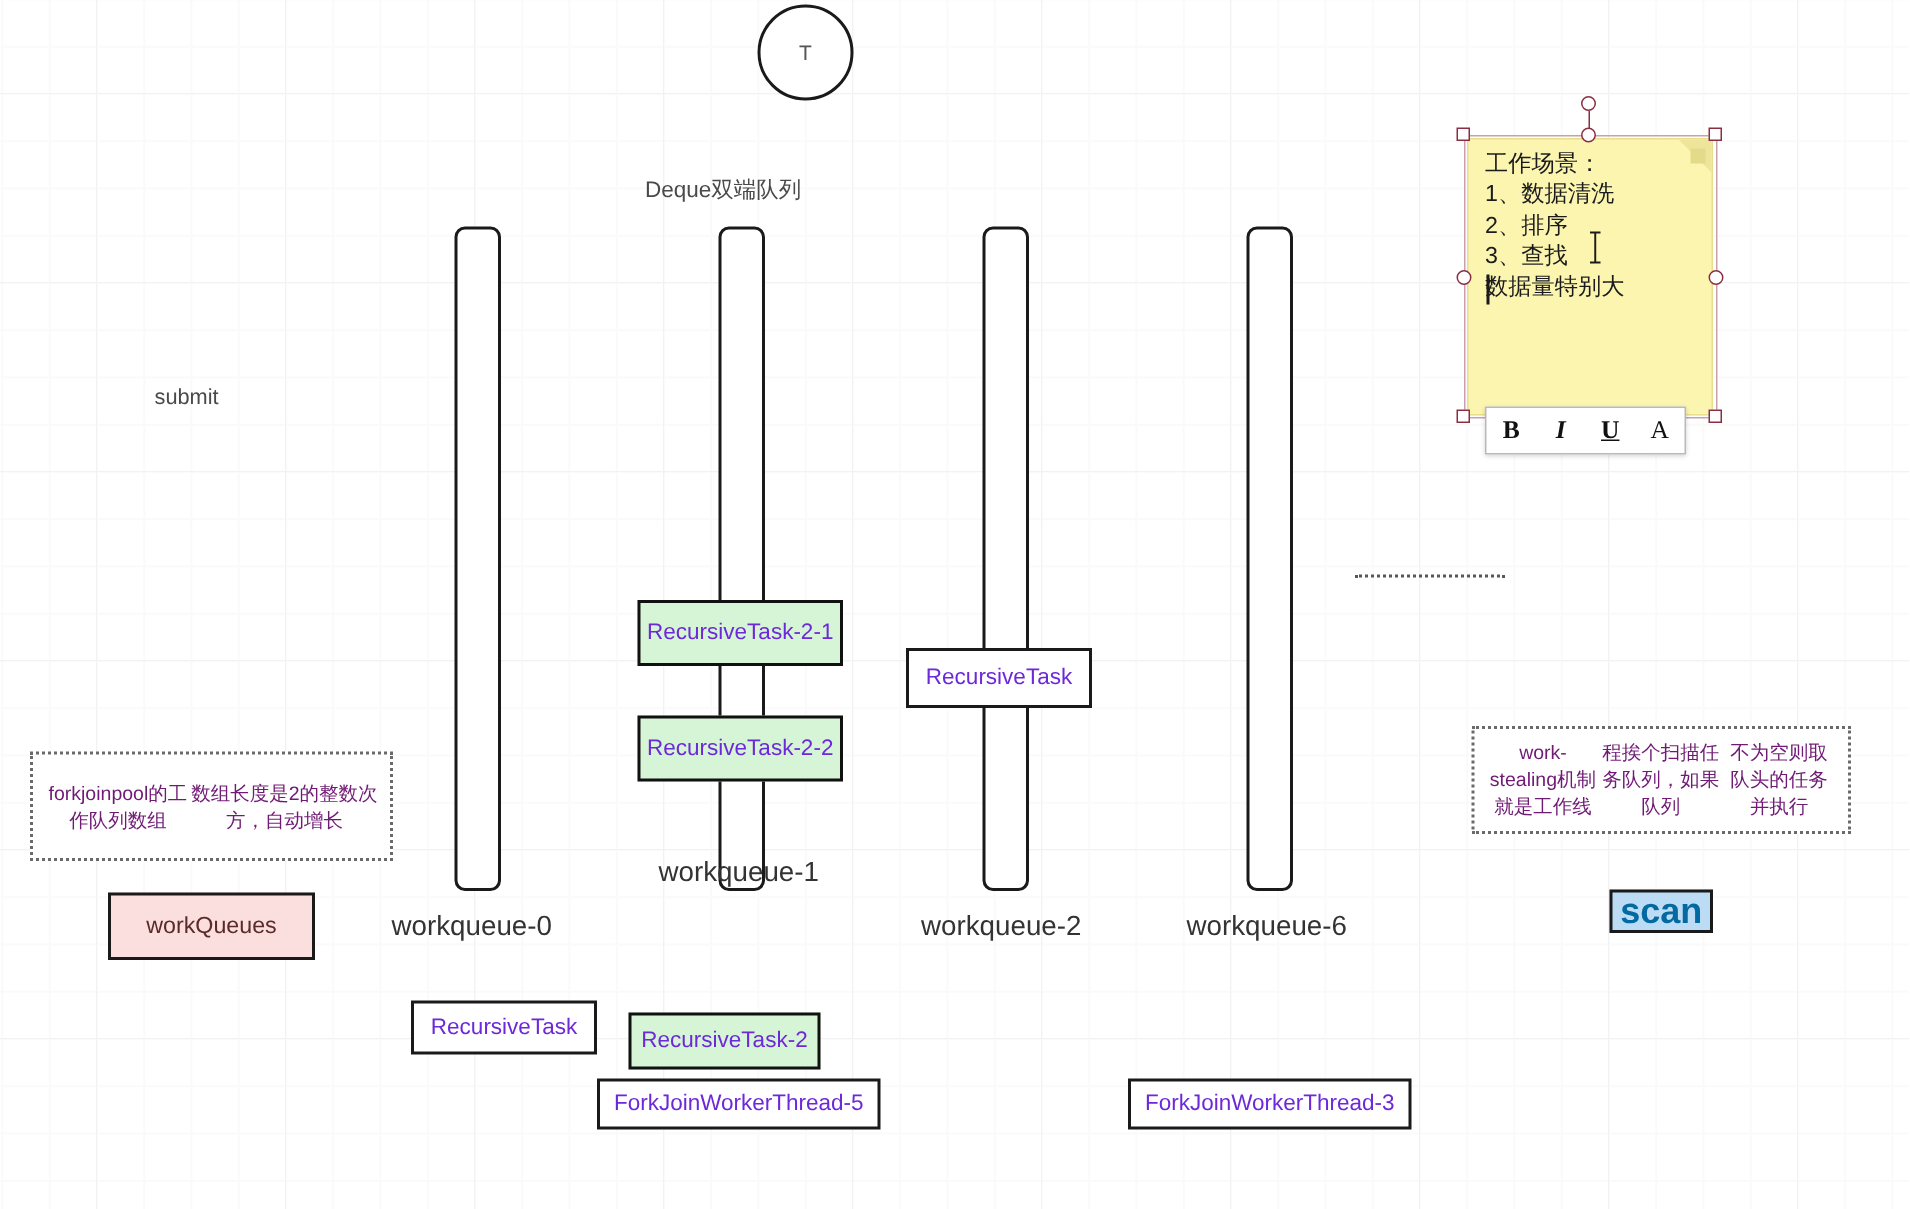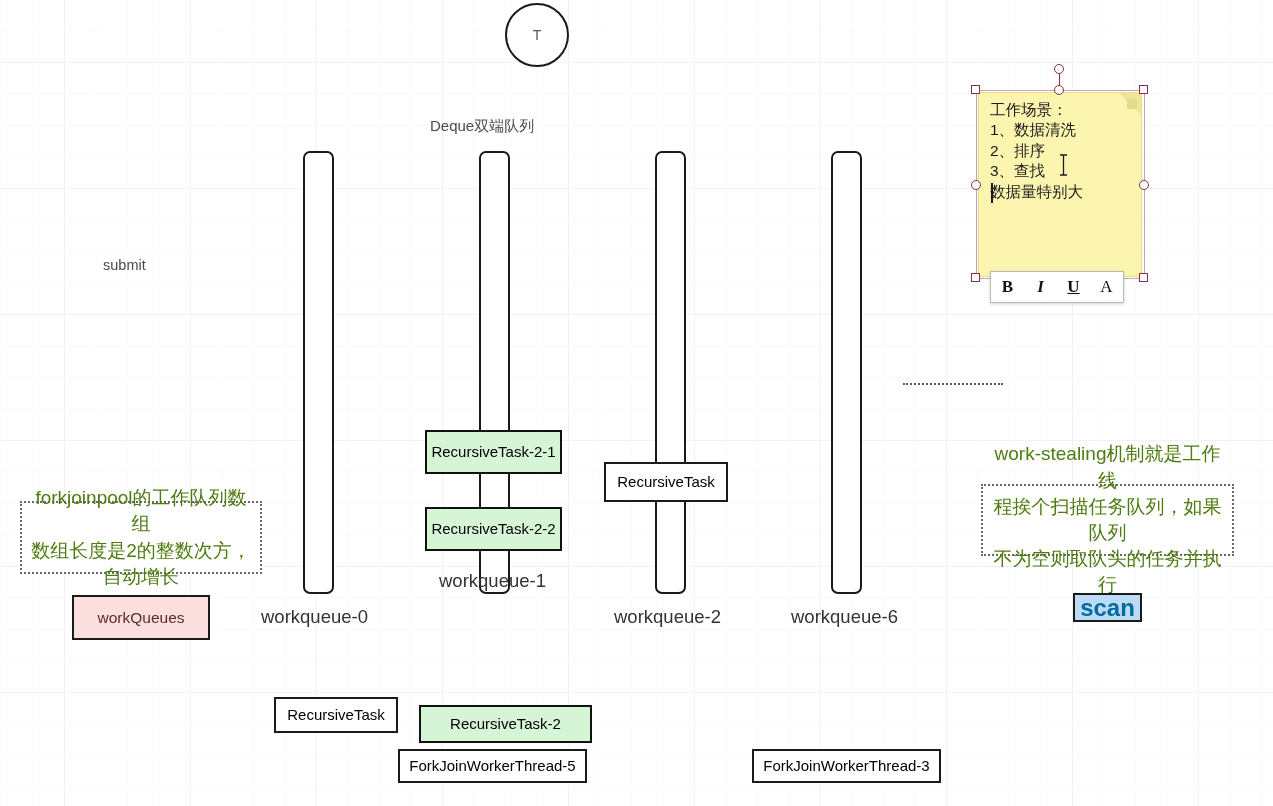--- a/index.html
+++ b/index.html
@@ -28,25 +28,24 @@
     border-radius: 7px;
     background: #ffffff;
   }
 
   .task-box {
     position: absolute;
     border: 2.5px solid #1a1a1a;
     background: #ffffff;
     display: flex; align-items: center; justify-content: center;
     text-align: center;
-    color: #000000;
+    color: #6d28d9;
     font-size: 15px;
     line-height: 1.18;
     padding: 2px 4px;
-    margin-top: 30px;
   }
   .task-box.green { background: #d6f5d6; border-color: #111111; }
 
   .queue-label {
     position: absolute;
     color: #333333;
     font-size: 18.5px;
     white-space: nowrap;
   }
 
@@ -54,25 +53,25 @@
     position: absolute;
     color: #4a4a4a;
     font-size: 14.5px;
     white-space: nowrap;
   }
 
   .dotted-note {
     position: absolute;
     border: 2px dotted #6a6a6a;
     background: #ffffff;
-    color: #4d7c0f;
-    font-size: 19px;
+    color: #701a75;
+    font-size: 13px;
     line-height: 1.38;
     text-align: center;
-    display: flex; flex-direction: column;
+    display: flex; 
     align-items: center; justify-content: center;
     padding: 5px 8px;
   }
 
   .pill-box {
     position: absolute;
     display: flex; align-items: center; justify-content: center;
     border: 2.5px solid #1a1a1a;
     font-size: 15.5px;
   }
@@ -208,21 +207,21 @@
 
   <div class="queue-label" style="left:261px; top:606px;">workqueue-0</div>
   <div class="queue-label" style="left:439px; top:570px;">workqueue-1</div>
   <div class="queue-label" style="left:614px; top:606px;">workqueue-2</div>
   <div class="queue-label" style="left:791px; top:606px;">workqueue-6</div>
 
   <div class="task-box" style="left:274px; top:667px; width:124px; height:36px;">
     <span>RecursiveTask</span>
   </div>
 
-  <div class="task-box green" style="left:419px; top:675px; width:173px; height:38px;">
+  <div class="task-box green" style="left:419px; top:675px; width:128px; height:38px;">
     <span>RecursiveTask-2</span>
   </div>
 
   <div class="task-box" style="left:398px; top:719px; width:189px; height:34px;">
     <span>ForkJoinWorkerThread-5</span>
   </div>
 
   <div class="task-box" style="left:752px; top:719px; width:189px; height:34px;">
     <span>ForkJoinWorkerThread-3</span>
   </div>

